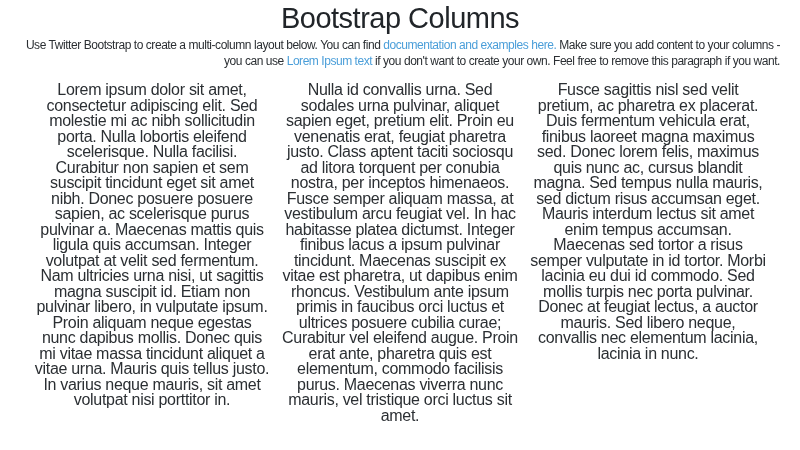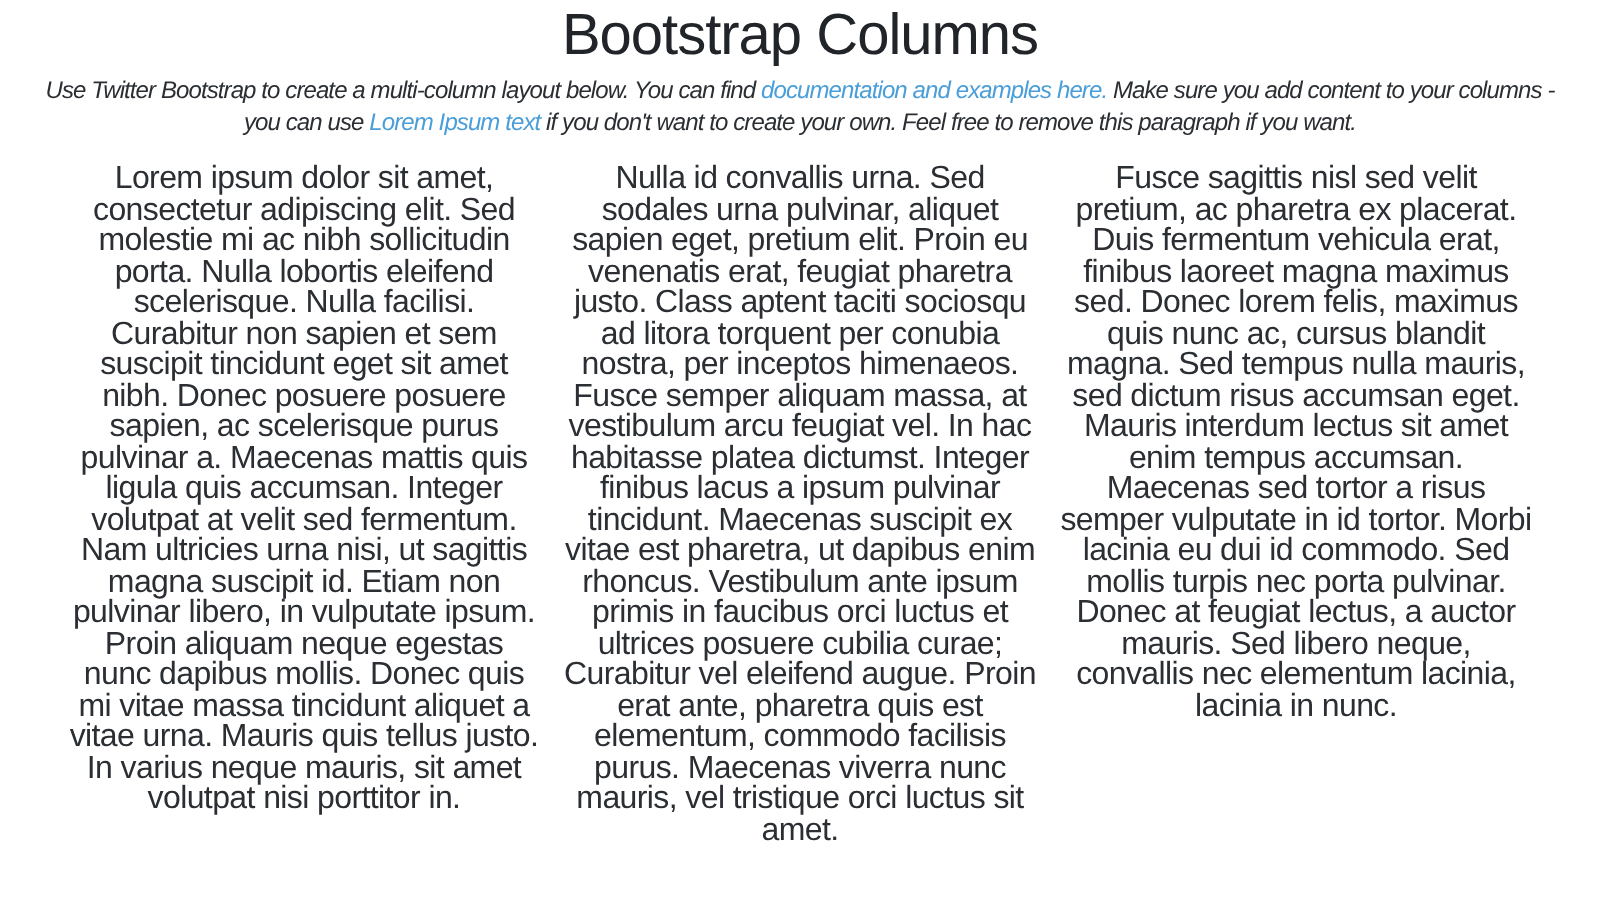--- a/index.html
+++ b/index.html
@@ -25,26 +25,25 @@
     font-weight: 400;
     letter-spacing: -0.5px;
     line-height: 34px;
     color: #212529;
     margin: 0 0 2px 0;
   }
 
   p.intro {
     max-width: 760px;
     margin: 0 auto 13px auto;
-    text-align: center;
+    text-align: right;
     font-size: 12px;
     letter-spacing: -0.45px;
     line-height: 16px;
     color: #2b2f33;
-    font-style: italic;
   }
 
   .intro a.intro-link {
     color: var(--link-color, #4a9ed9);
     text-decoration: none;
     cursor: pointer;
   }
 
   .columns-row {
     width: 732px;

